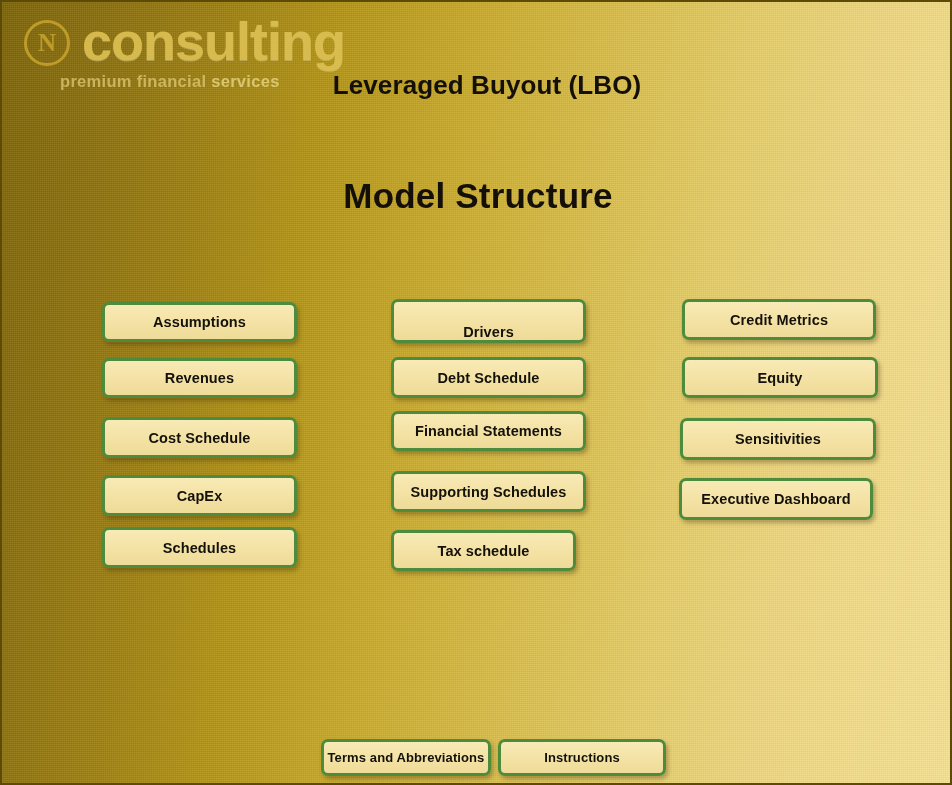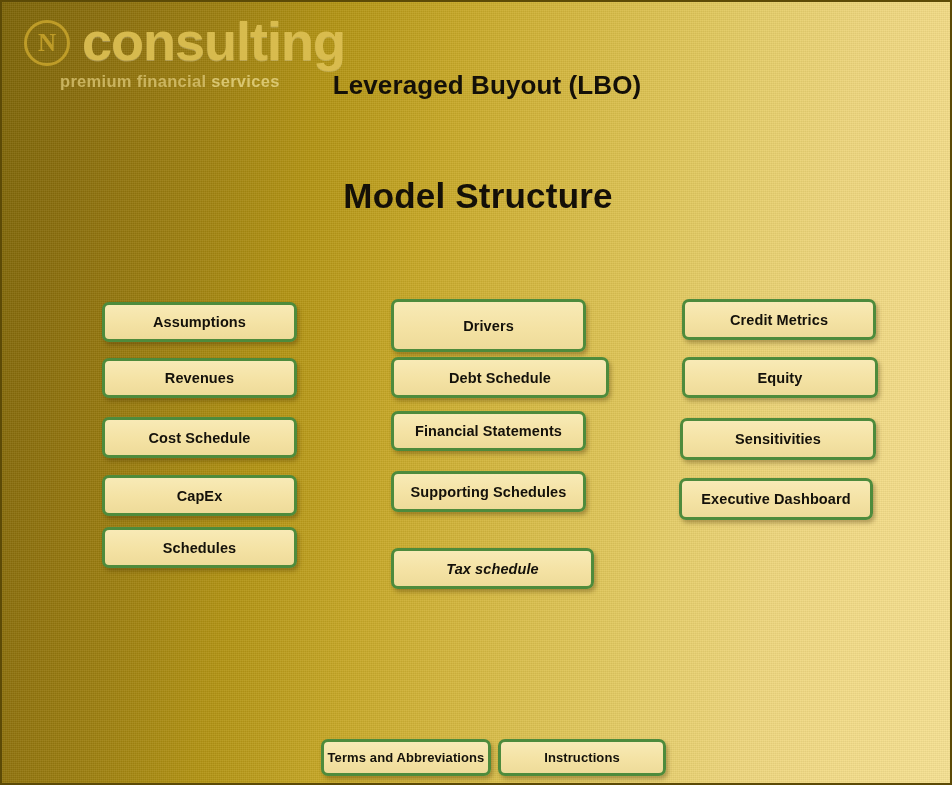--- a/index.html
+++ b/index.html
@@ -160,33 +160,33 @@
       </div>
       <div class="btn" style="left: 88px; top: 415px; width: 195px; height: 41px;">
         <span>Cost Schedule</span>
       </div>
       <div class="btn" style="left: 88px; top: 473px; width: 195px; height: 41px;">
         <span>CapEx</span>
       </div>
       <div class="btn" style="left: 88px; top: 525px; width: 195px; height: 41px;">
         <span>Schedules</span>
       </div>
-      <div class="btn" style="left: 377px; top: 297px; width: 195px; height: 53px;">
+      <div class="btn" style="left: 377px; top: 297px; width: 195px; height: 44px; align-items: flex-end;">
         <span>Drivers</span>
       </div>
-      <div class="btn" style="left: 377px; top: 355px; width: 218px; height: 41px;">
+      <div class="btn" style="left: 377px; top: 355px; width: 195px; height: 41px;">
         <span>Debt Schedule</span>
       </div>
       <div class="btn" style="left: 377px; top: 409px; width: 195px; height: 40px;">
         <span>Financial Statements</span>
       </div>
       <div class="btn" style="left: 377px; top: 469px; width: 195px; height: 41px;">
         <span>Supporting Schedules</span>
       </div>
-      <div class="btn" style="left: 377px; top: 546px; width: 203px; height: 41px; font-style: italic;">
+      <div class="btn" style="left: 377px; top: 528px; width: 185px; height: 41px;">
         <span>Tax schedule</span>
       </div>
       <div class="btn" style="left: 668px; top: 297px; width: 194px; height: 41px;">
         <span>Credit Metrics</span>
       </div>
       <div class="btn" style="left: 668px; top: 355px; width: 196px; height: 41px;">
         <span>Equity</span>
       </div>
       <div class="btn" style="left: 666px; top: 416px; width: 196px; height: 42px;">
         <span>Sensitivities</span>

